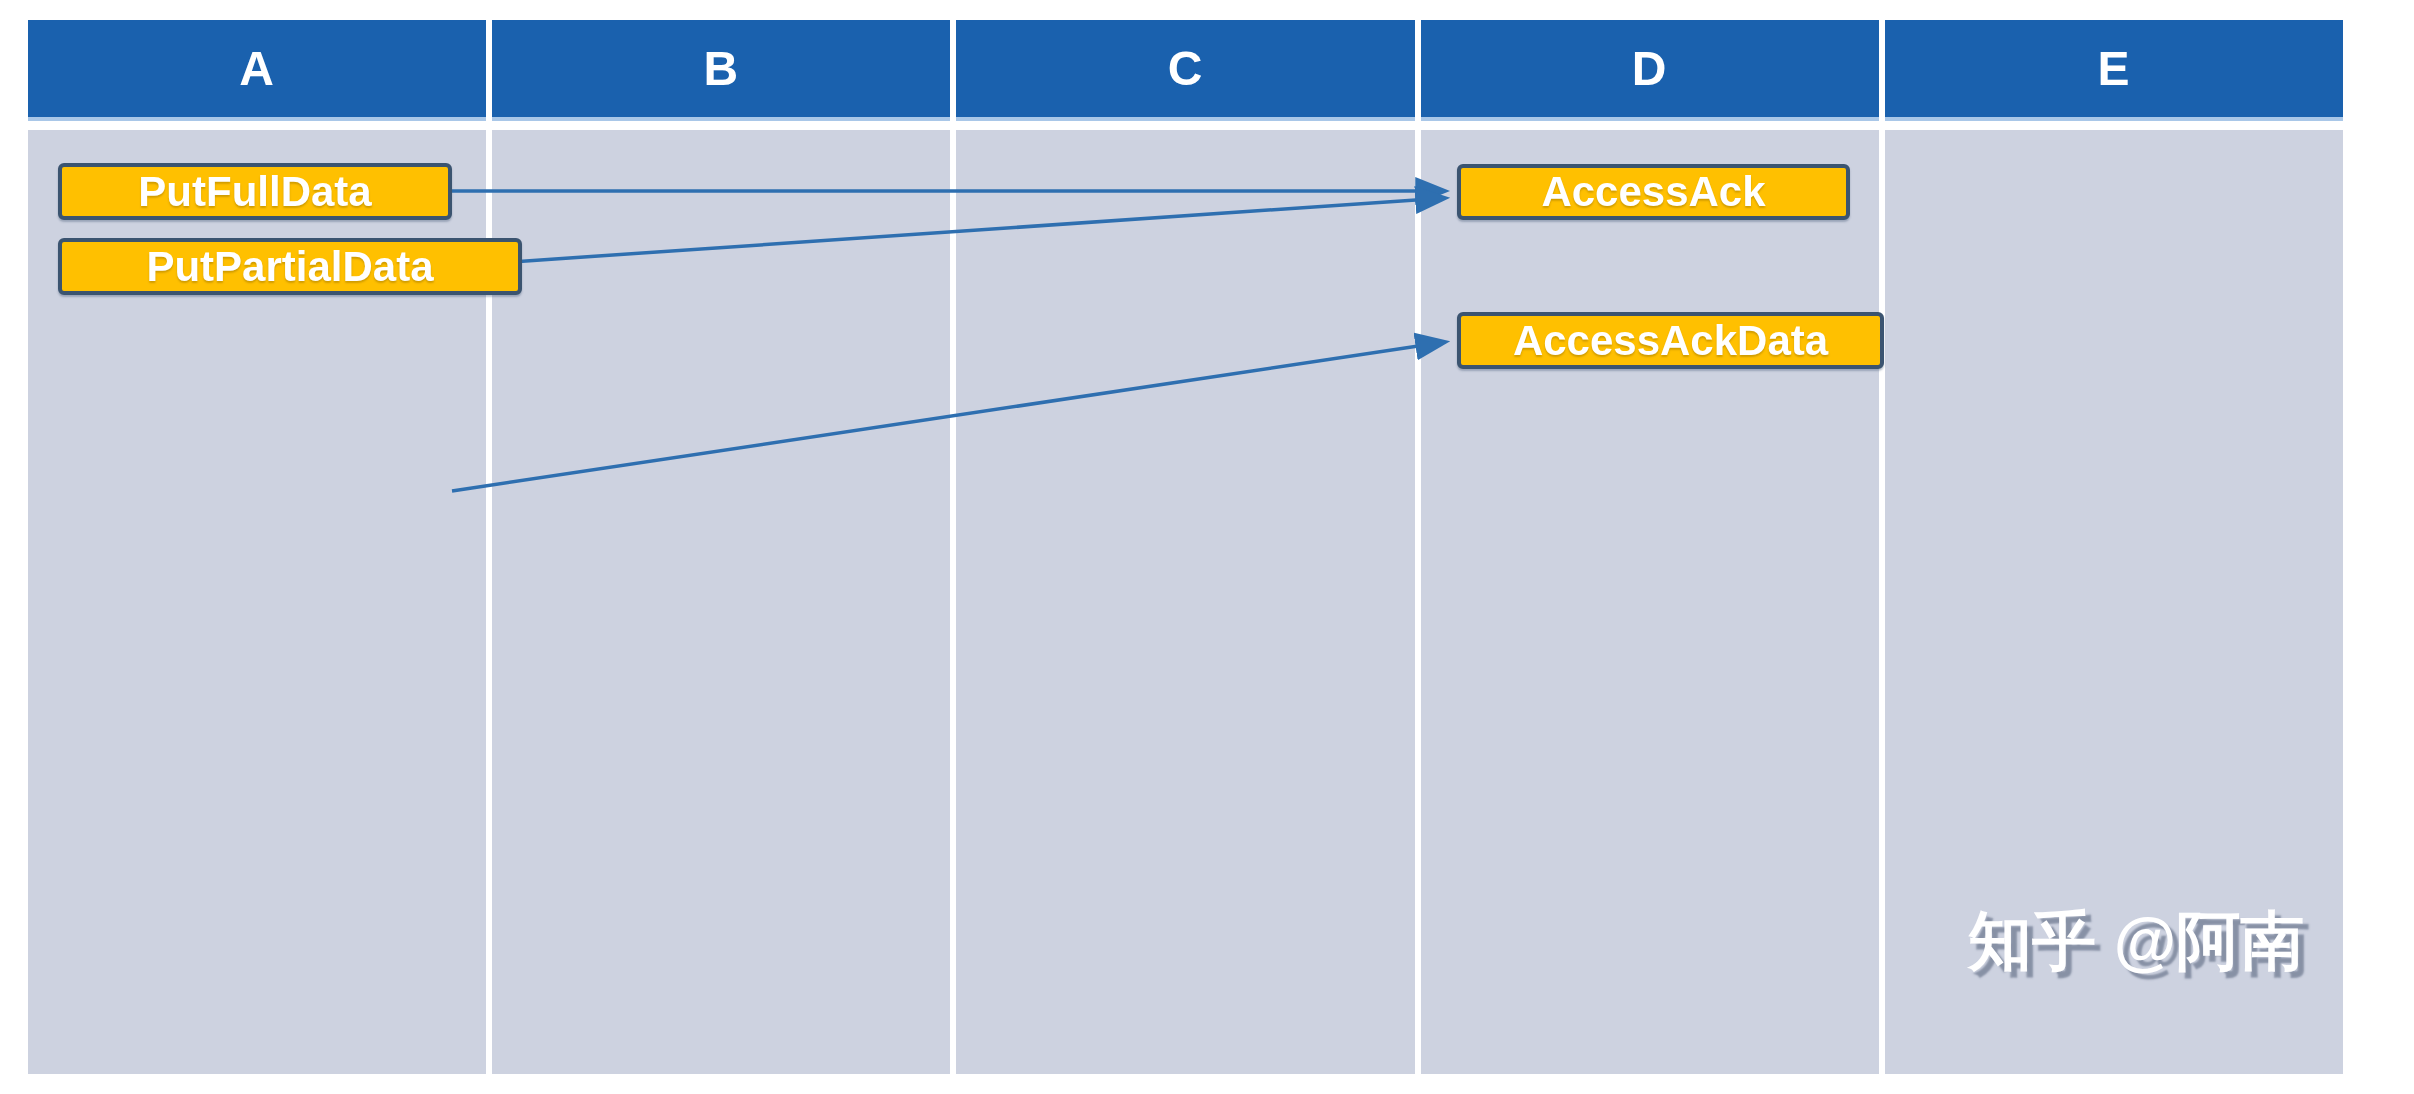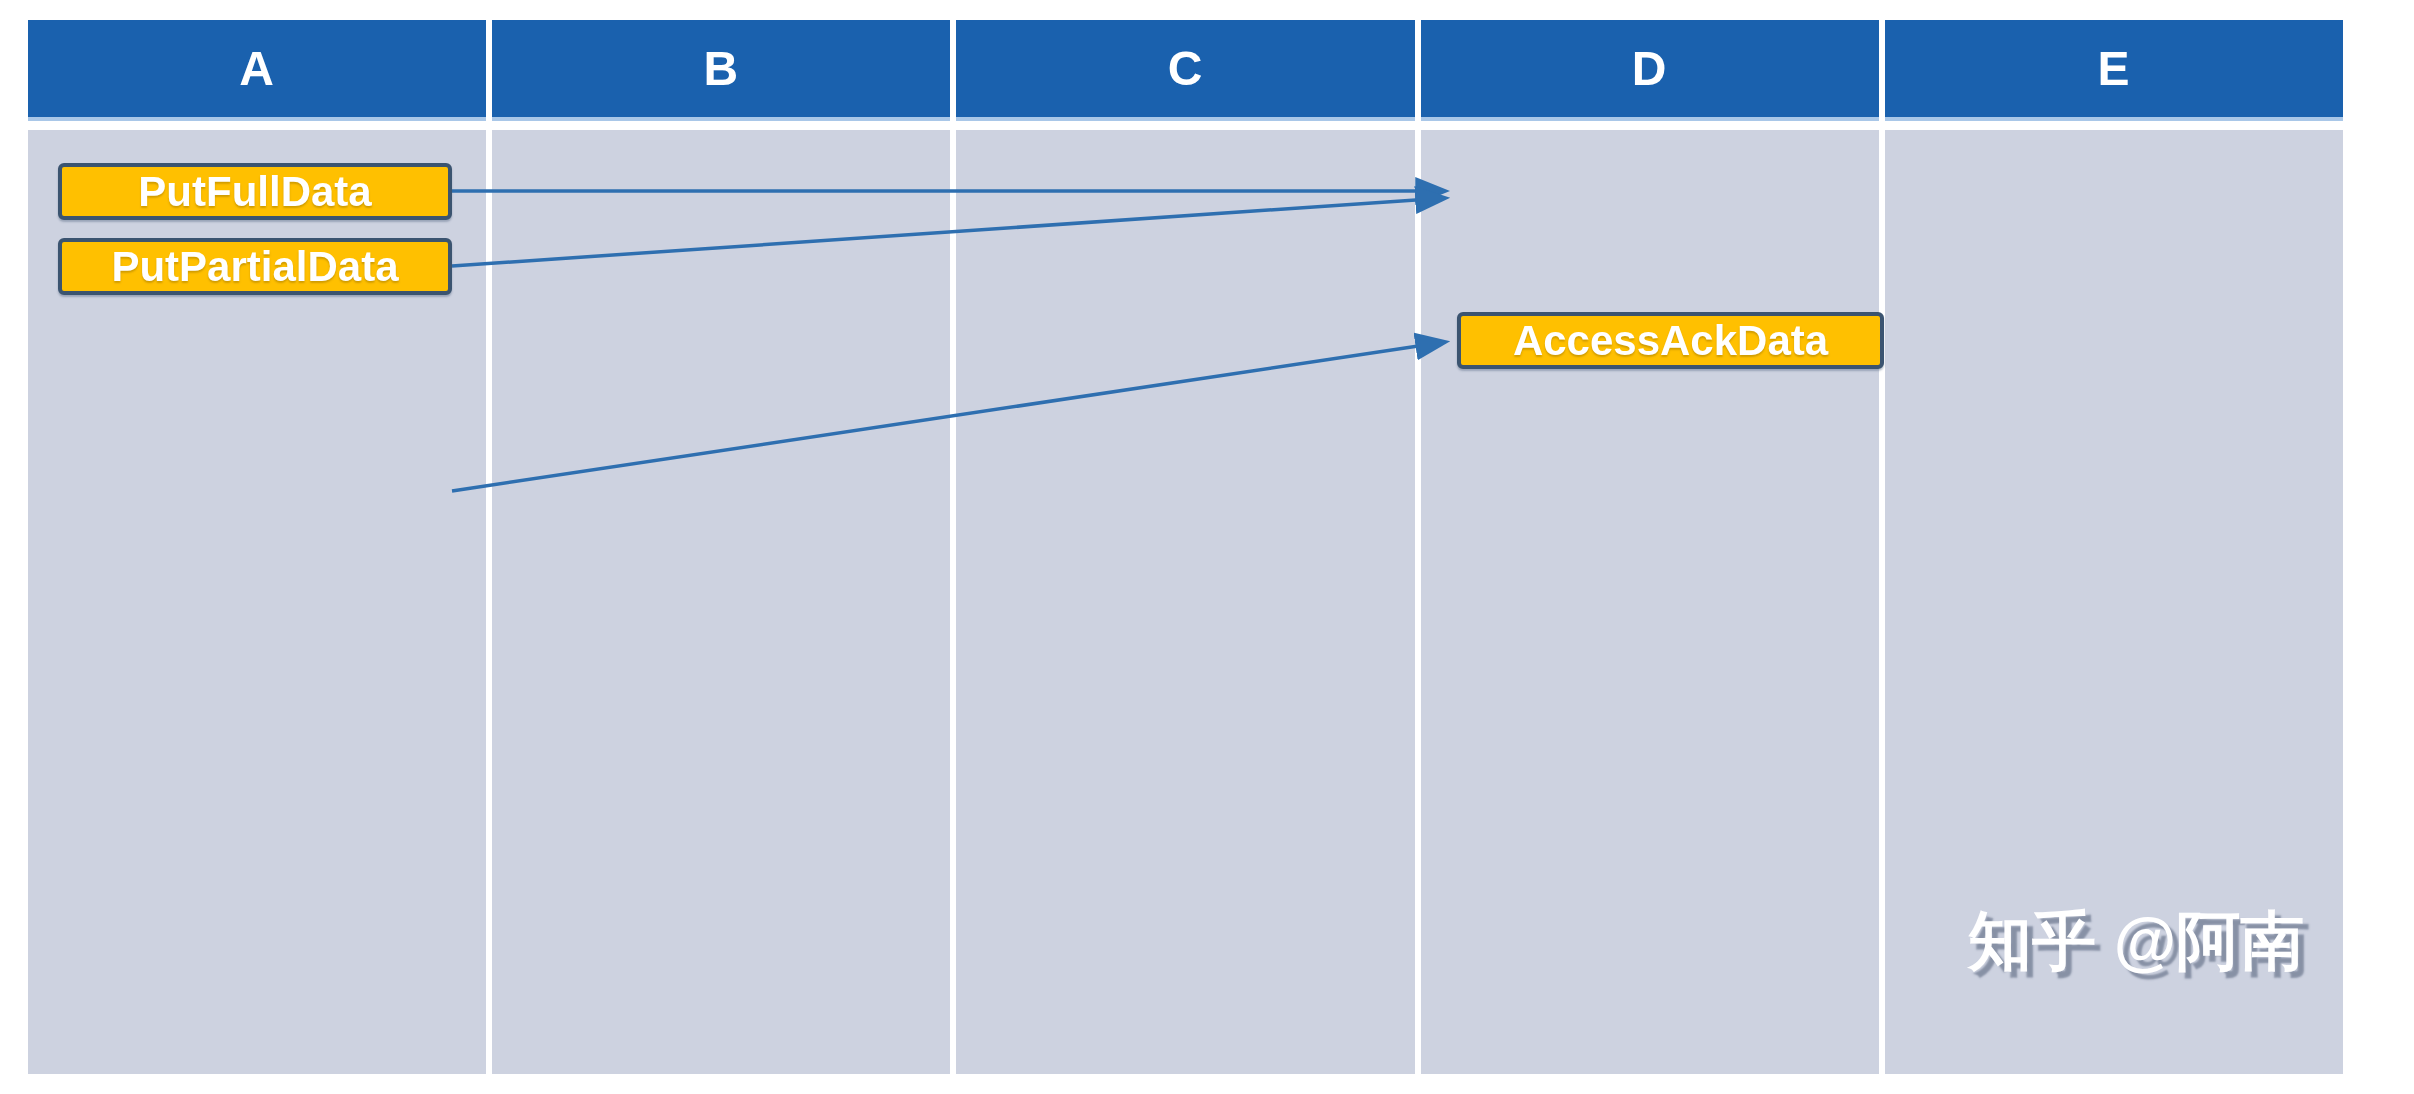--- a/index.html
+++ b/index.html
@@ -49,21 +49,21 @@
     display: flex;
     align-items: center;
     justify-content: center;
     color: #ffffff;
     font-size: 42px;
     font-weight: bold;
     text-shadow: 0 2px 2px rgba(120,90,0,0.35);
     box-shadow: 0 2px 2px rgba(60,80,110,0.35);
   }
   #box-put-full-data    { left: 58px;   top: 163px; width: 394px; height: 57px; }
-  #box-put-partial-data { left: 58px;   top: 238px; width: 394px; height: 57px; }
+  #box-put-partial-data { left: 58px;   top: 238px; width: 464px; height: 57px; }
   #box-get              { left: 60px;   top: 463px; width: 392px; height: 57px; }
   #box-access-ack       { left: 1457px; top: 164px; width: 393px; height: 56px; }
   #box-access-ack-data  { left: 1457px; top: 312px; width: 427px; height: 57px; }
 
   
   .arrow-layer {
     position: absolute;
     left: 0; top: 0;
     width: 2414px;
     height: 1094px;
@@ -125,20 +125,23 @@
     <line x1="452" y1="266" x2="1445" y2="198" stroke="#2E6FB0" stroke-width="3.5" marker-end="url(#ah)"></line>
     <line x1="452" y1="491" x2="1445" y2="342" stroke="#2E6FB0" stroke-width="3.5" marker-end="url(#ah)"></line>
   </svg>
 
   <div class="msg-box" id="box-put-full-data">
     <span>PutFullData</span>
   </div>
   <div class="msg-box" id="box-put-partial-data">
     <span>PutPartialData</span>
   </div>
+  <div class="msg-box" id="box-access-ack">
+    <span>AccessAck</span>
+  </div>
   <div class="msg-box" id="box-access-ack-data">
     <span>AccessAckData</span>
   </div>
 
   <div class="watermark">
     <span>知乎 @阿南</span>
   </div>
 
 </div>
 

